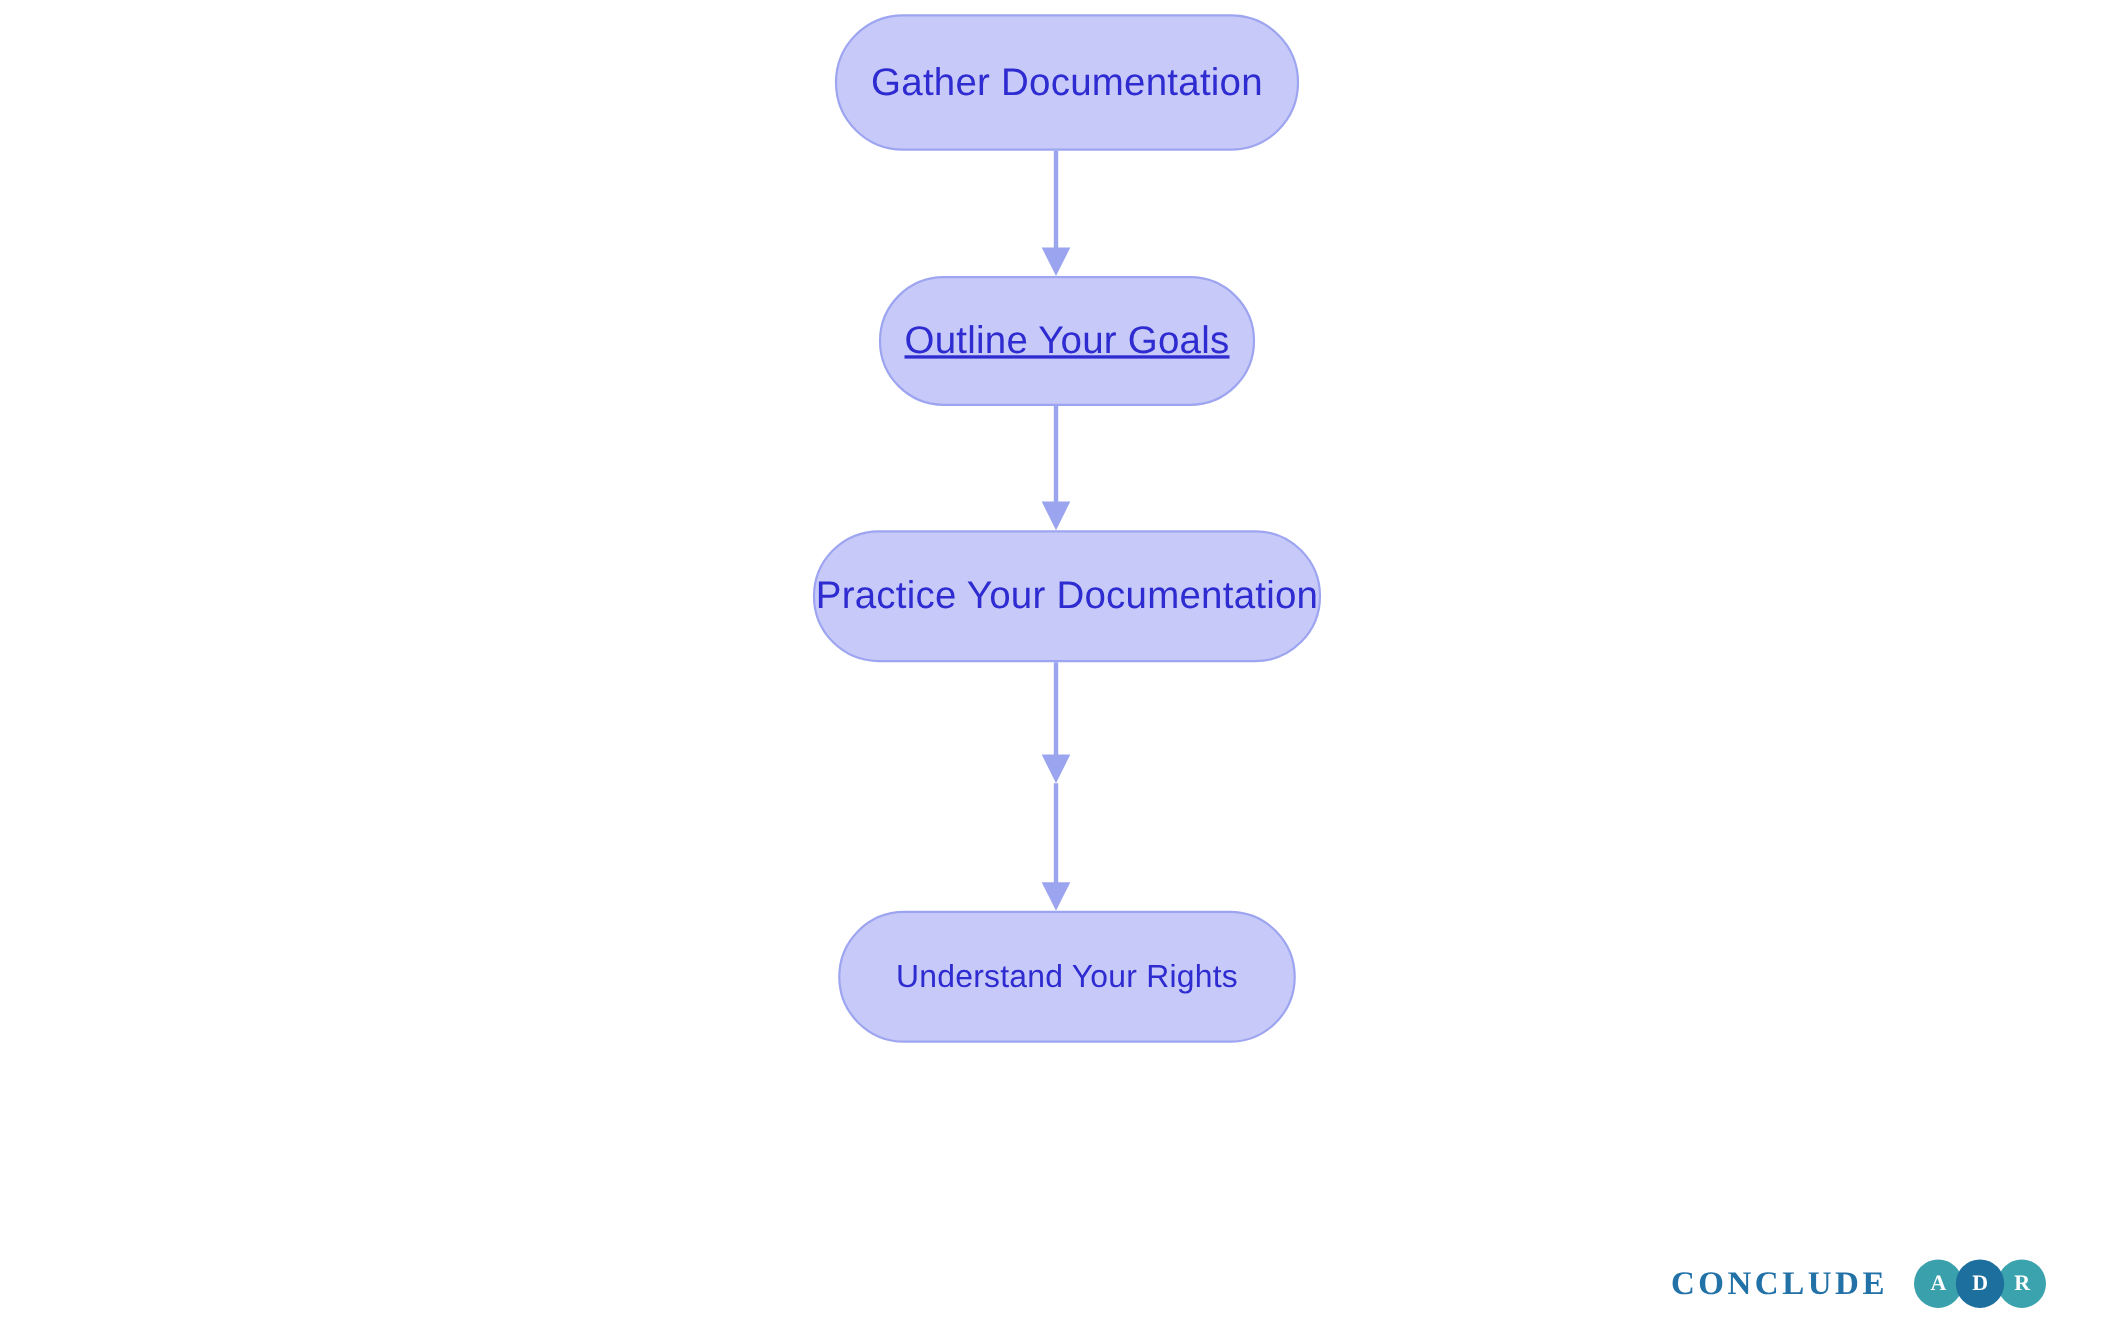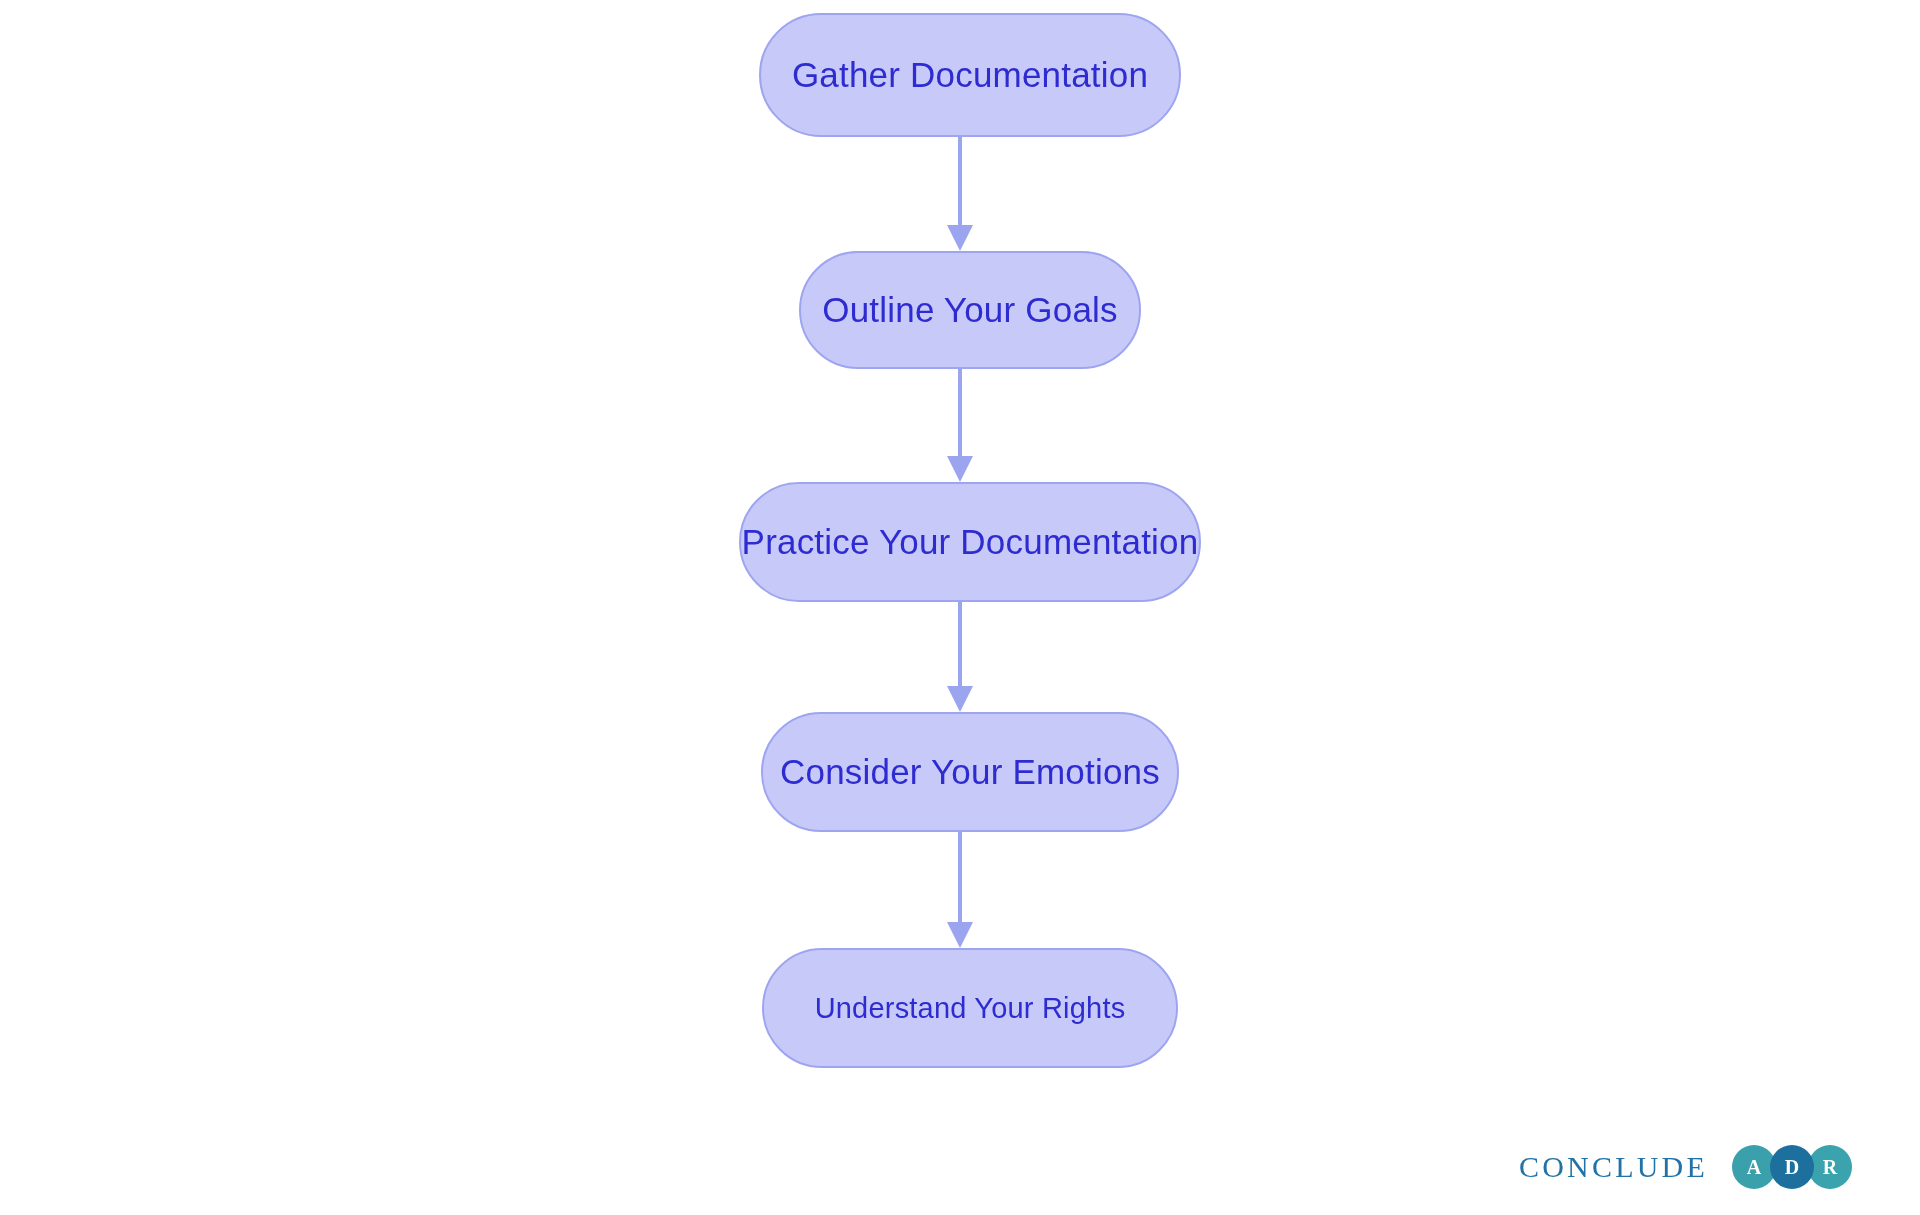--- a/index.html
+++ b/index.html
@@ -46,21 +46,21 @@
     text-align: left;
     font-family: "Liberation Sans", sans-serif;
     font-weight: 400;
     letter-spacing: 0.2px;
     white-space: nowrap;
     user-select: none;
     margin-left: 20px;
   }
 
   .node-0 { width: 422px; height: 124px; font-size: 35px; margin-top: 13px; }
-  .node-1 { width: 342px; height: 118px; font-size: 35px; }
+  .node-1 { width: 342px; height: 118px; font-size: 35px; text-decoration: underline; }
   .node-2 { width: 462px; height: 120px; font-size: 35px; }
   .node-3 { width: 418px; height: 120px; font-size: 35px; }
   .node-4 { width: 416px; height: 120px; font-size: 29px; }
 
   
   .connector {
     width: 40px;
     display: block;
     line-height: 0;
   }
@@ -78,21 +78,21 @@
   .logo {
     position: absolute;
     left: 1519px;
     top: 1140px;
     display: flex;
     align-items: center;
     height: 54px;
   }
   .logo-wordmark {
     font-family: "Liberation Serif", serif;
-    font-weight: 400;
+    font-weight: 700;
     font-size: 30px;
     letter-spacing: 3.2px;
     color: #2272a8;
     line-height: 1;
     white-space: nowrap;
     user-select: none;
   }
   .logo-circles {
     display: flex;
     align-items: center;
@@ -151,23 +151,20 @@
       <span>Practice Your Documentation</span>
     </div>
 
     <div class="connector conn-2">
       <svg viewBox="0 0 40 110" width="40" height="110" preserveAspectRatio="none">
         <line class="conn-line" x1="20" y1="0" x2="20" y2="86"></line>
         <polygon class="conn-head" points="7,84 33,84 20,110"></polygon>
       </svg>
     </div>
 
-    <div class="node node-3">
-      <span>Consider Your Emotions</span>
-    </div>
 
     <div class="connector conn-3">
       <svg viewBox="0 0 40 116" width="40" height="116" preserveAspectRatio="none">
         <line class="conn-line" x1="20" y1="0" x2="20" y2="92"></line>
         <polygon class="conn-head" points="7,90 33,90 20,116"></polygon>
       </svg>
     </div>
 
     <div class="node node-4">
       <span>Understand Your Rights</span>

